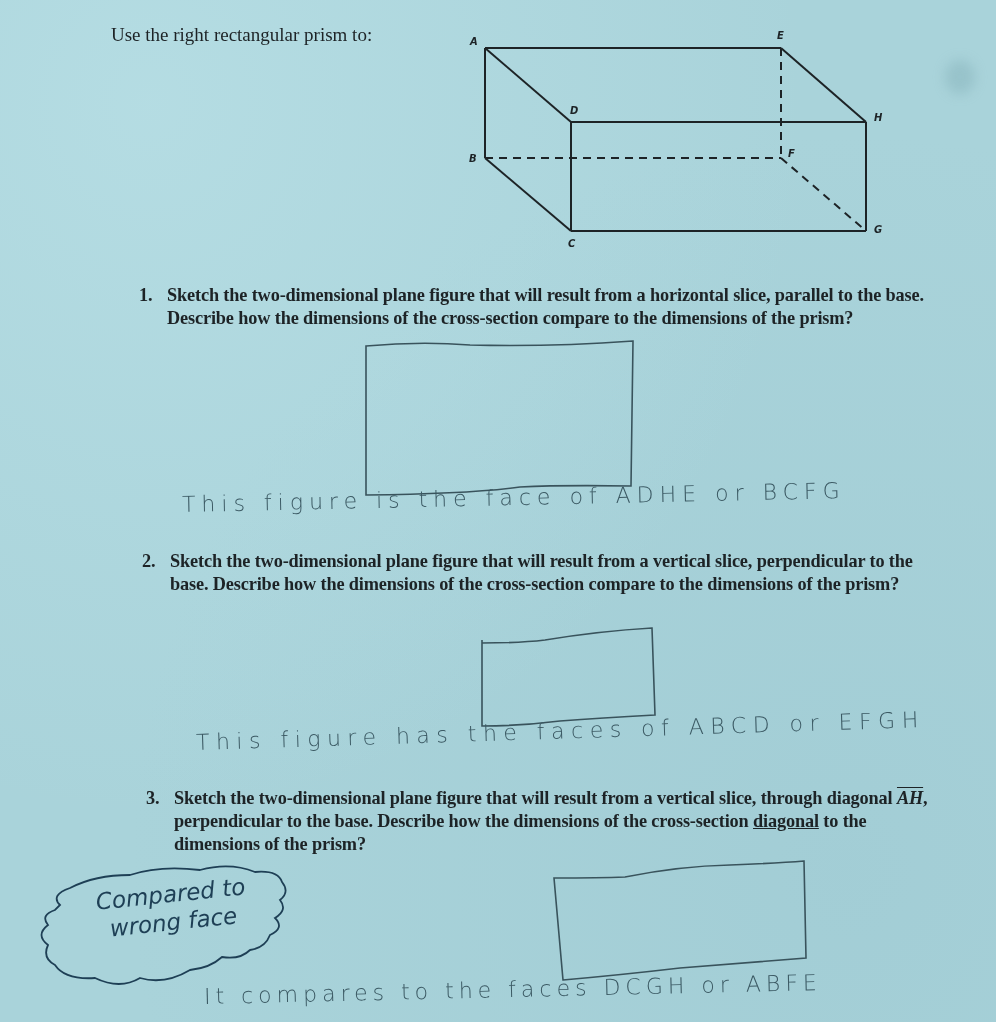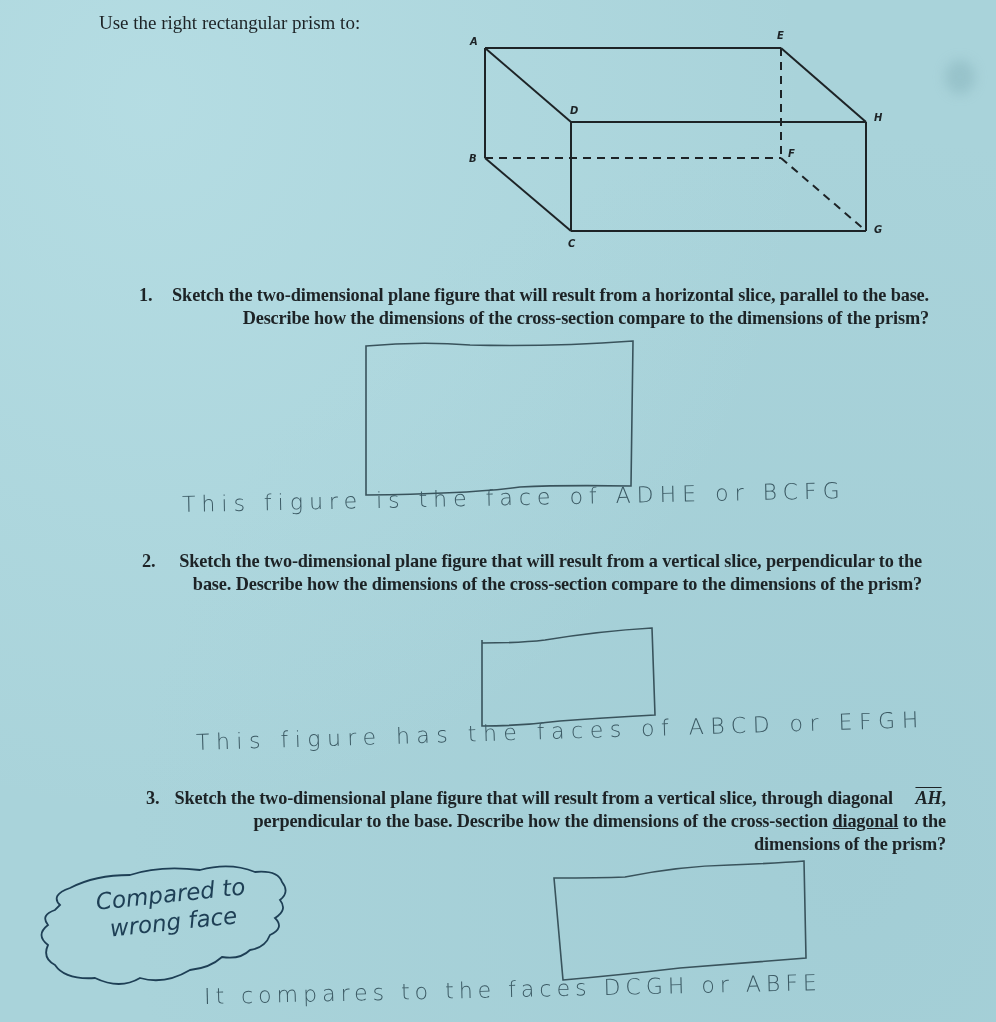--- a/index.html
+++ b/index.html
@@ -15,29 +15,29 @@
       radial-gradient(ellipse at 15% 10%, rgba(190,228,234,0.55), rgba(190,228,234,0) 55%),
       radial-gradient(ellipse at 85% 85%, rgba(150,195,205,0.35), rgba(150,195,205,0) 60%),
       #a9d3da;
   }
   .smudge {
     position: absolute; left: 945px; top: 60px; width: 30px; height: 34px;
     border-radius: 50%; background: rgba(120,165,175,0.35); filter: blur(6px);
   }
   .intro {
     position: absolute; left: 99px; top: 12px;
-    font-size: 19px; line-height: 22px; margin: 0;
+    font-size: 19px; line-height: 22px; margin: 12px;
   }
   .question {
     position: absolute; font-size: 18.3px; line-height: 23px;
     font-weight: bold; letter-spacing: -0.15px;
   }
   .question .num { position: absolute; left: 0; top: 0; }
-  .question .text { position: absolute; left: 20px; top: 0; text-align: right; }
-  .overline { text-decoration: overline; font-style: italic; margin-left: 18px; }
+  .question .text { position: absolute; left: 28px; top: 0; }
+  .overline { text-decoration: overline; font-style: italic; }
   .q1 { left: 139px; top: 284px; width: 800px; }
   .q1 .text { width: 770px; }
   .q2 { left: 142px; top: 550px; width: 800px; }
   .q2 .text { width: 760px; }
   .q3 { left: 146px; top: 787px; width: 800px; }
   .q3 .text { width: 780px; }
   .underline { text-decoration: underline; }
 
   .hw {
     position: absolute; font-family: "DejaVu Sans", sans-serif;

